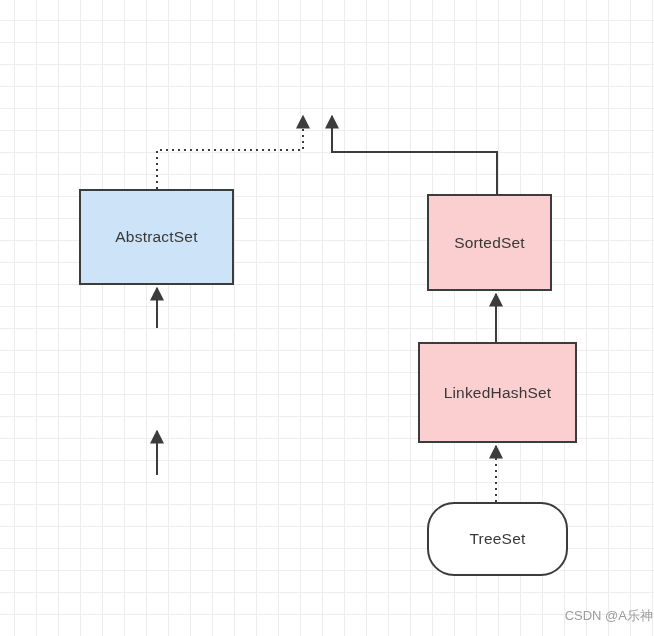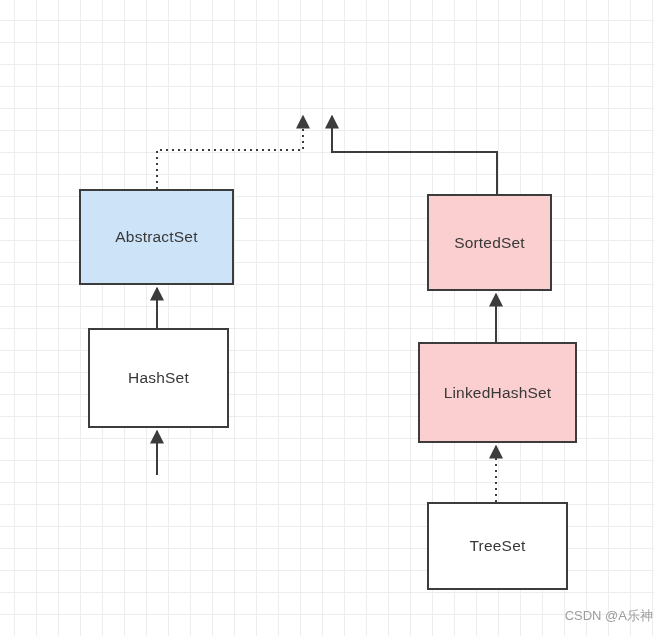--- a/index.html
+++ b/index.html
@@ -61,22 +61,19 @@
       <polyline points="496,342 496,294" class="edge solid" marker-end="url(#arrowhead)"></polyline>
       <polyline points="496,502 496,446" class="edge dotted" marker-end="url(#arrowhead)"></polyline>
     </svg>
   <div id="watermark" style="color: rgb(156, 156, 156);">CSDN @A乐神</div>
     <div class="node" style="left: 79px; top: 189px; width: 155px; height: 96px; background-color: rgb(204, 227, 248);">
       <span>AbstractSet</span>
     </div>
     <div class="node" style="left: 427px; top: 194px; width: 125px; height: 97px; background-color: rgb(251, 207, 207);">
       <span>SortedSet</span>
     </div>
-    <div class="node" style="left: 88px; top: 328px; width: 141px; height: 100px; background-color: rgb(255, 255, 255);">
-      <span>HashSet</span>
-    </div>
     <div class="node" style="left: 418px; top: 342px; width: 159px; height: 101px; background-color: rgb(251, 207, 207);">
       <span>LinkedHashSet</span>
     </div>
-    <div class="node" style="left: 427px; top: 502px; width: 141px; height: 88px; background-color: rgb(255, 255, 255);">
+    <div class="node" style="left: 427px; top: 502px; width: 141px; height: 74px; background-color: rgb(255, 255, 255); border-radius: 27px;">
       <span>TreeSet</span>
     </div>
   </div>
 
 </body></html>

